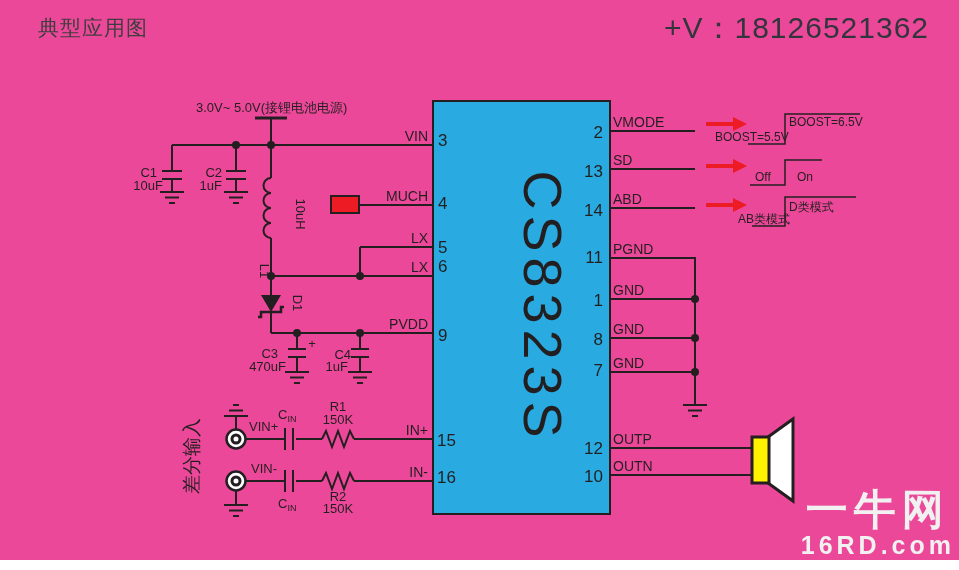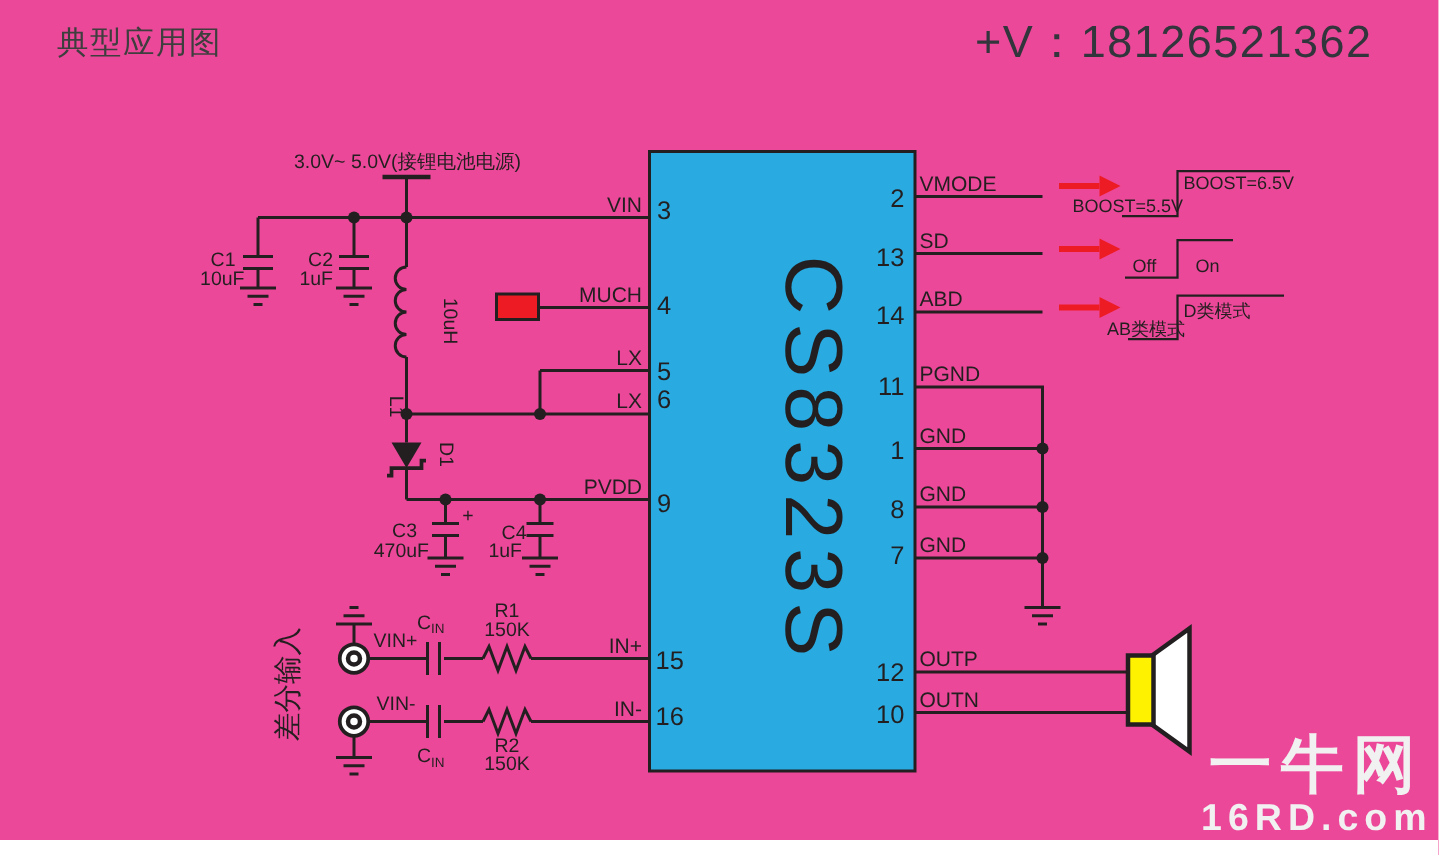--- a/index.html
+++ b/index.html
@@ -4,21 +4,21 @@
 <style>
   html,body{margin:0;padding:0;background:#ffffff;}
   #stage{
     position:relative;width:959px;height:560px;background:#ec4899;overflow:hidden;
     font-family:"Liberation Sans","DejaVu Sans",sans-serif;
   }
   .page-title{
     position:absolute;left:38px;top:14px;font-size:21px;font-weight:500;color:#3e3e3e;letter-spacing:1px;
   }
   .phone{
-    position:absolute;right:44px;top:8px;font-size:30px;font-weight:500;color:#32363c;letter-spacing:1px;
+    position:absolute;right:30px;top:8px;font-size:30px;font-weight:500;color:#32363c;letter-spacing:1px;
   }
   .watermark{
     position:absolute;right:4px;bottom:2px;text-align:center;color:#f1f1f1;font-weight:bold;line-height:1;
     user-select:none;
   }
   .watermark .wm1{font-size:42px;letter-spacing:6px;}
   .watermark .wm2{font-size:25px;letter-spacing:4px;margin-top:2px;}
   svg{position:absolute;left:0;top:0;}
   .wire{stroke:#231F20;stroke-width:2;fill:none;}
   .thick{stroke-width:3;}

